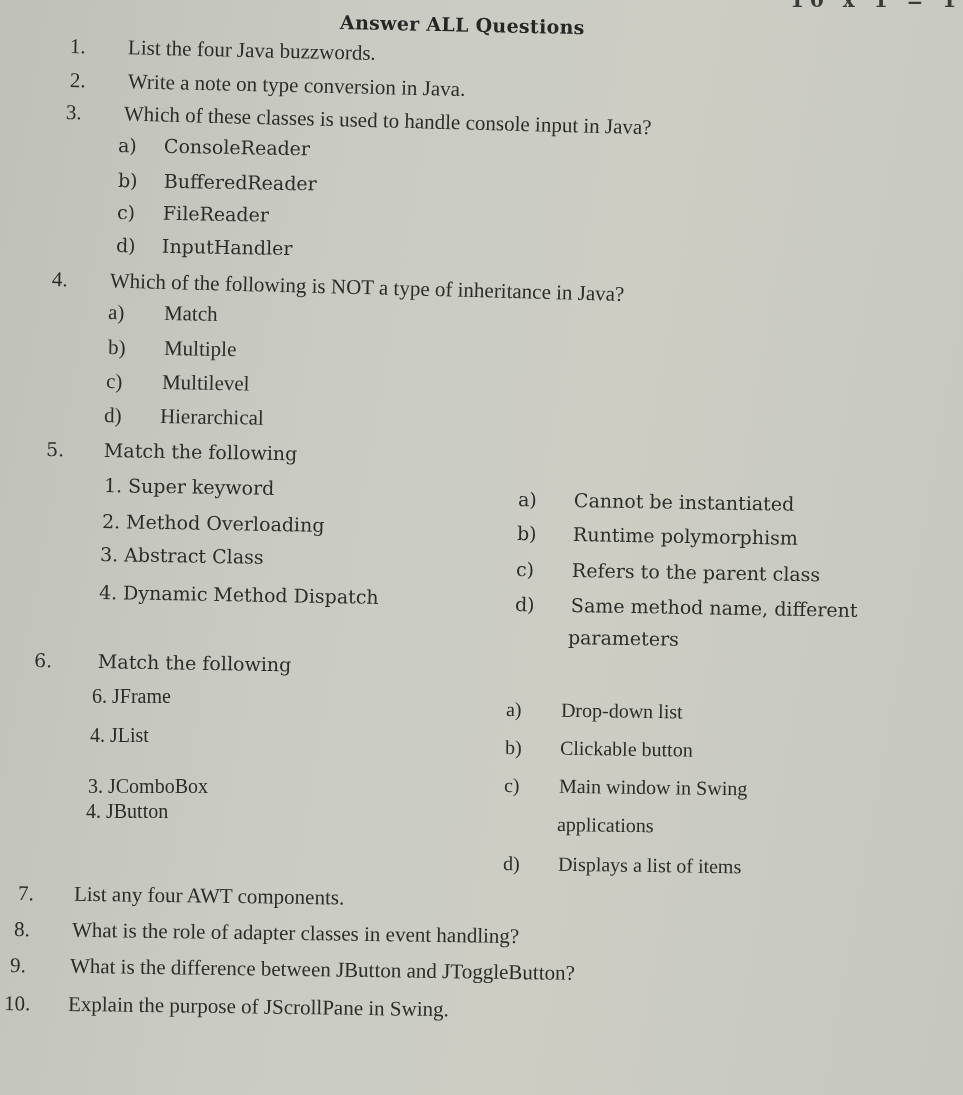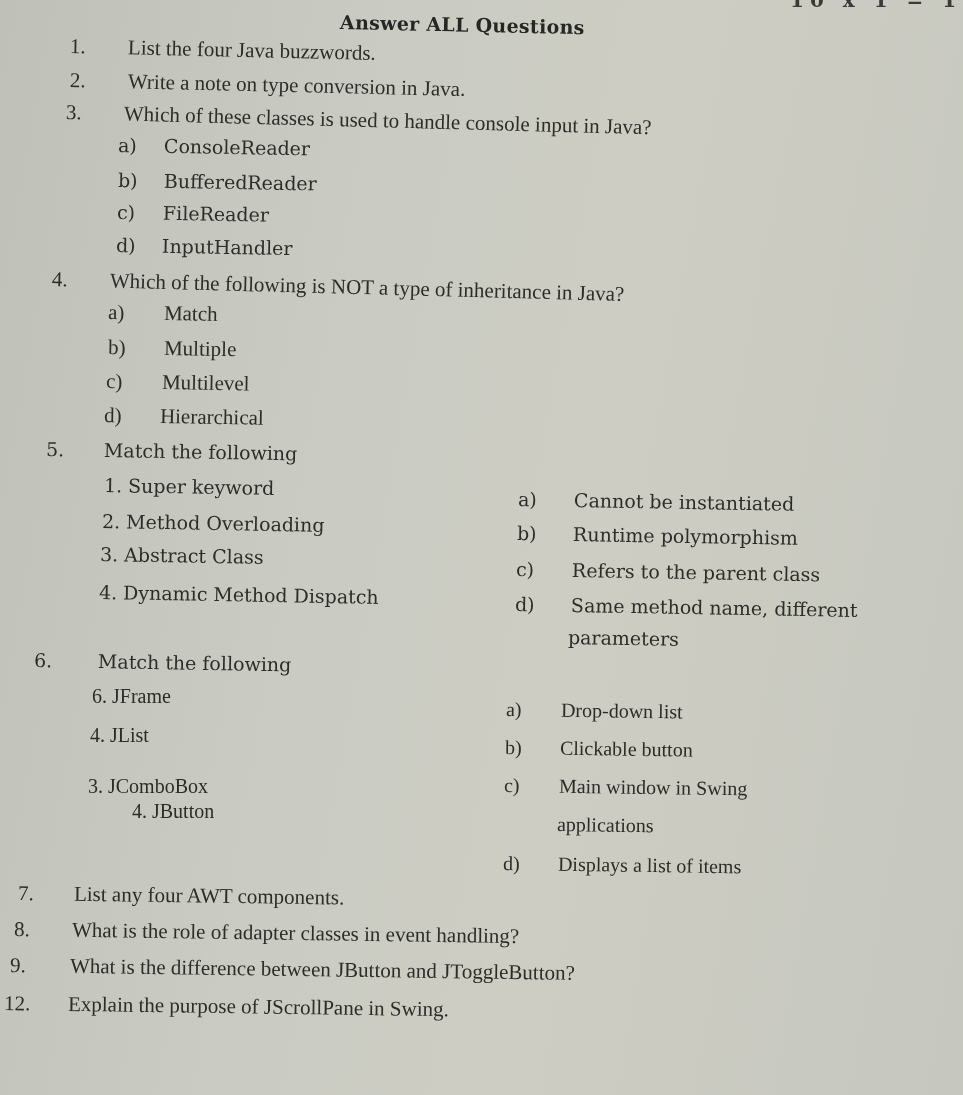--- a/index.html
+++ b/index.html
@@ -126,21 +126,21 @@
     <span class="letter" style="width:56px">d)</span><span>Same method name, different</span>
   </div>
   <div class="abs mt" style="left:568px; top:626px; transform:rotate(1deg);">parameters</div>
 
   <div class="abs q" style="left:34px; top:649px; transform:rotate(1deg);">
     <span class="num" style="width:64px">6.</span><span>Match the following</span>
   </div>
   <div class="abs mt times" style="left:92px; top:685px;">6. JFrame</div>
   <div class="abs mt times" style="left:90px; top:724px;">4. JList</div>
   <div class="abs mt times" style="left:88px; top:762px;margin-top:13px;">3. JComboBox</div>
-  <div class="abs mt times" style="left:86px; top:800px;margin-left:46px;">4. JButton</div>
+  <div class="abs mt times" style="left:86px; top:800px;">4. JButton</div>
 
   <div class="abs mt times" style="left:506px; top:698px; transform:rotate(0.8deg);">
     <span class="letter" style="width:55px">a)</span><span>Drop-down list</span>
   </div>
   <div class="abs mt times" style="left:505px; top:736px; transform:rotate(0.8deg);">
     <span class="letter" style="width:55px">b)</span><span>Clickable button</span>
   </div>
   <div class="abs mt times" style="left:504px; top:774px; transform:rotate(0.8deg);">
     <span class="letter" style="width:55px">c)</span><span>Main window in Swing</span>
   </div>
@@ -152,16 +152,16 @@
   <div class="abs q cond" style="left:18px; top:881px; transform:rotate(0.8deg);">
     <span class="num" style="width:56px">7.</span><span>List any four AWT components.</span>
   </div>
   <div class="abs q cond" style="left:14px; top:917px; transform:rotate(0.8deg);">
     <span class="num" style="width:58px">8.</span><span>What is the role of adapter classes in event handling?</span>
   </div>
   <div class="abs q cond" style="left:10px; top:953px; transform:rotate(0.8deg);">
     <span class="num" style="width:60px">9.</span><span>What is the difference between JButton and JToggleButton?</span>
   </div>
   <div class="abs q cond" style="left:4px; top:991px; transform:rotate(0.8deg);">
-    <span class="num" style="width:64px">12.</span><span>Explain the purpose of JScrollPane in Swing.</span>
+    <span class="num" style="width:64px">10.</span><span>Explain the purpose of JScrollPane in Swing.</span>
   </div>
 
 </div>
 
 </body></html>

